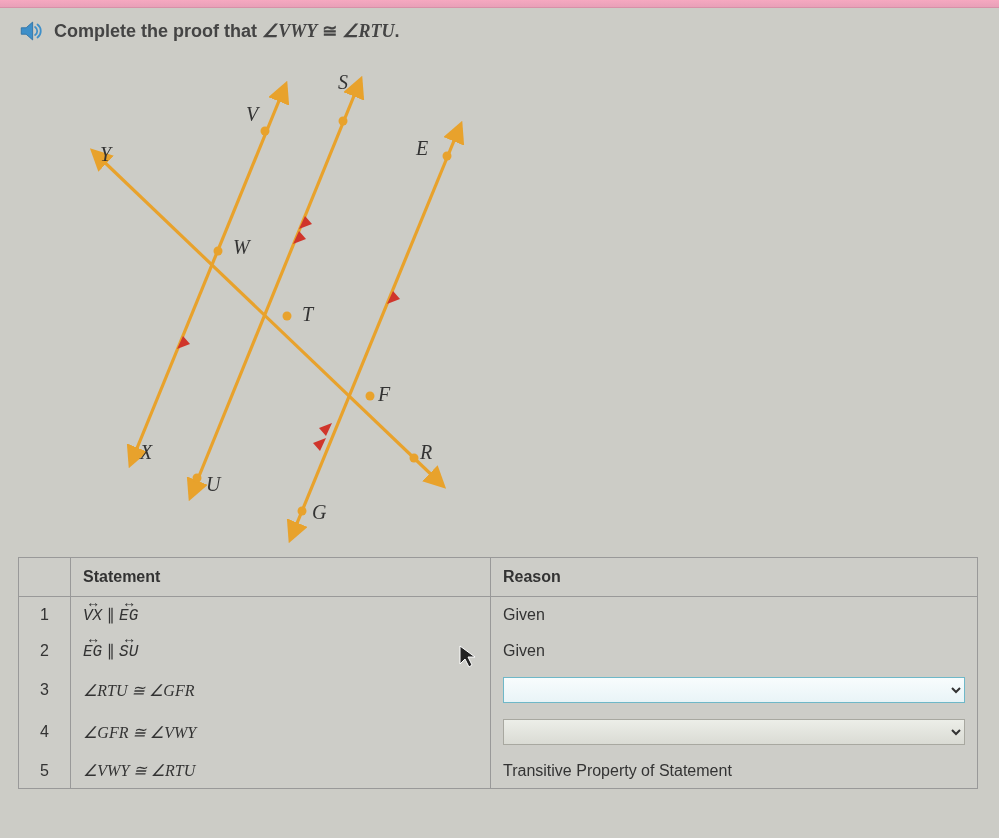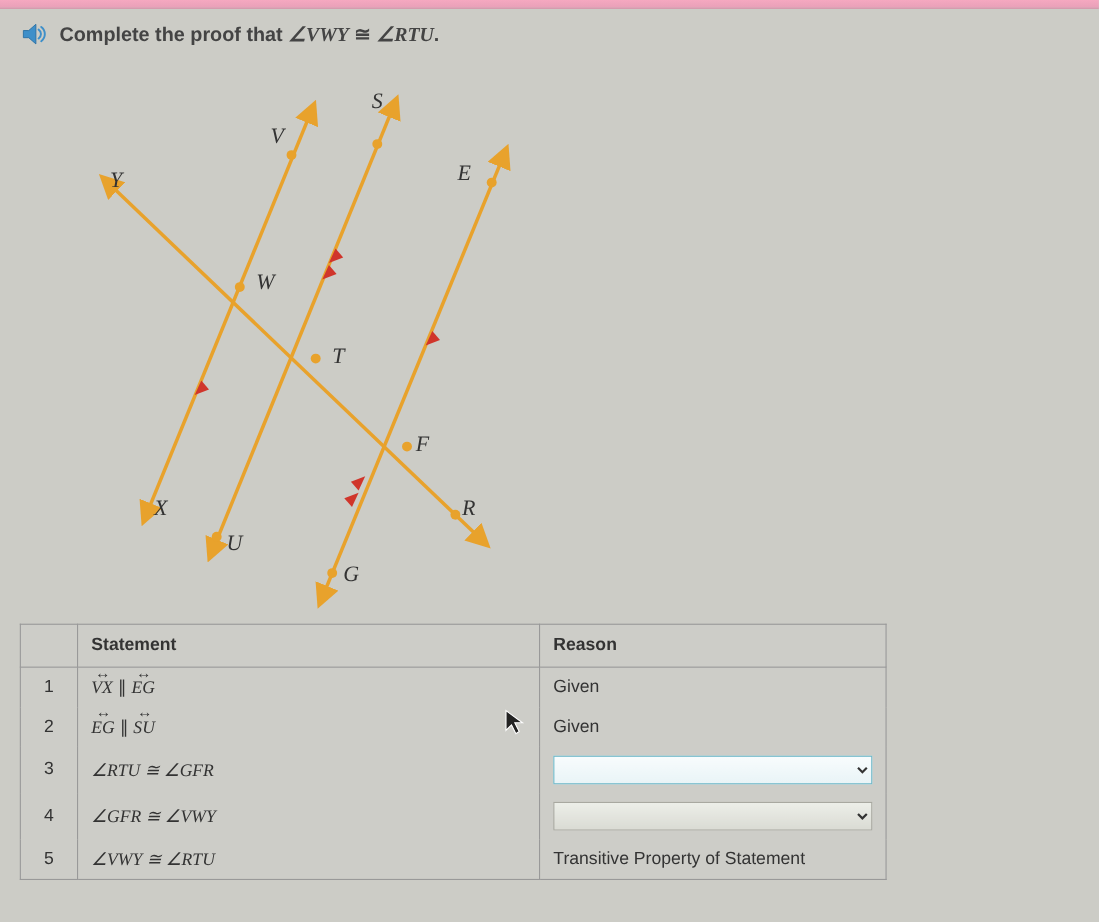--- a/index.html
+++ b/index.html
@@ -18,21 +18,21 @@
     background: linear-gradient(#f5a8c0, #e8a0b8);
     border-bottom: 1px solid #d890a8;
   }
   .content {
     padding: 10px 18px;
   }
   .prompt-row {
     display: flex;
     align-items: center;
     gap: 10px;
-    margin-bottom: 17px;
+    margin-bottom: 7px;
   }
   .speaker {
     width: 26px;
     height: 26px;
     flex-shrink: 0;
   }
   .prompt-text {
     font-size: 18px;
     color: #444;
     font-weight: 600;
@@ -46,21 +46,21 @@
   .ptlabel {
     position: absolute;
     font-style: italic;
     font-family: Georgia, 'Times New Roman', serif;
     font-size: 20px;
     color: #333;
     font-weight: 500;
   }
   .proof-table {
     border-collapse: collapse;
-    width: 788px;
+    width: 960px;
     margin-top: 6px;
     border: 1px solid #888;
     background: rgba(210,210,205,0.3);
   }
   .proof-table th {
     text-align: left;
     font-weight: bold;
     padding: 10px 12px 10px 12px;
     border: 1px solid #999;
     font-size: 16px;
@@ -75,21 +75,21 @@
     color: #333;
   }
   .proof-table tr:last-child td { border-bottom: 1px solid #999; }
   .proof-table .num { text-align: center; width: 52px;}
   .proof-table .statement-col { width: 420px; }
   .proof-table .reason-col {}
   .overarrow {
     display: inline-block;
     position: relative;
     font-style: italic;
-    font-family: Liberation Serif, serif;
+    font-family: Liberation Mono, monospace;
   }
   .overarrow::before {
     content: "↔";
     position: absolute;
     left: 0; right: 0; top: -12px;
     text-align: center;
     font-style: normal;
     font-size: 14px;
     letter-spacing: -1px;
   }

